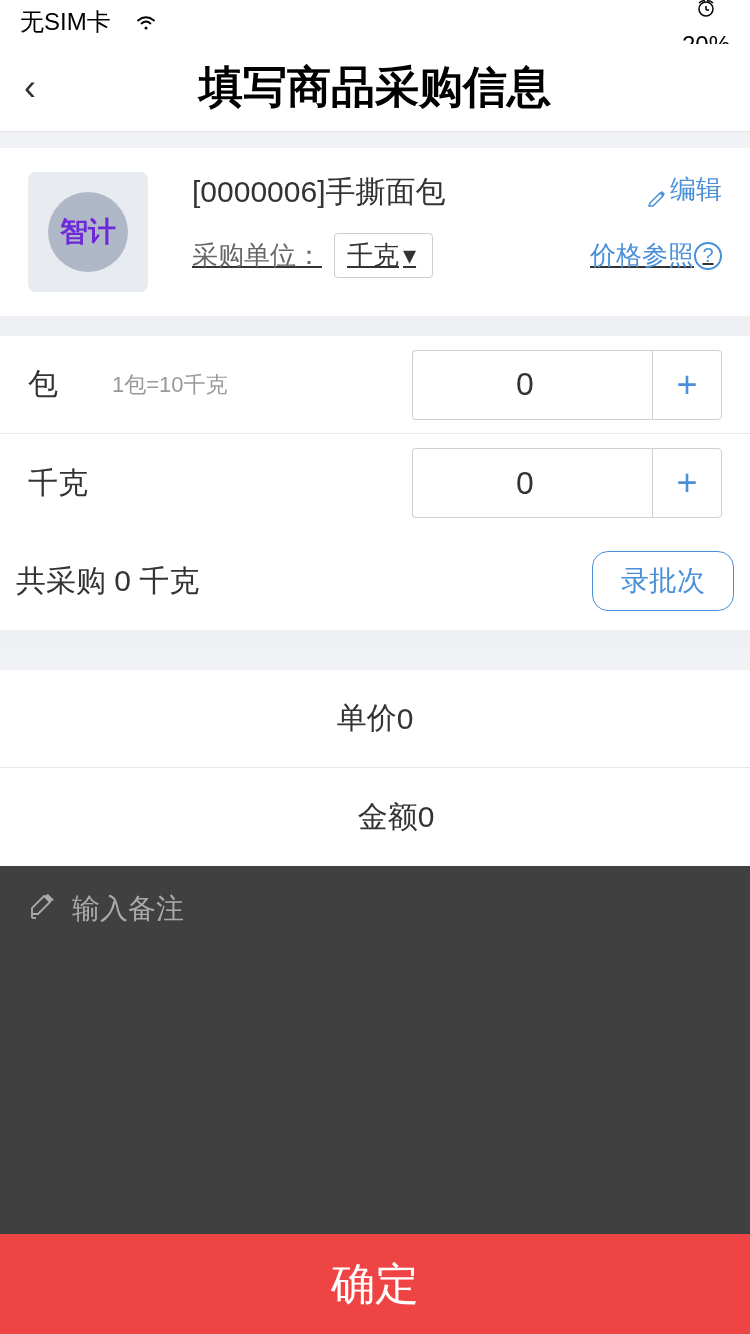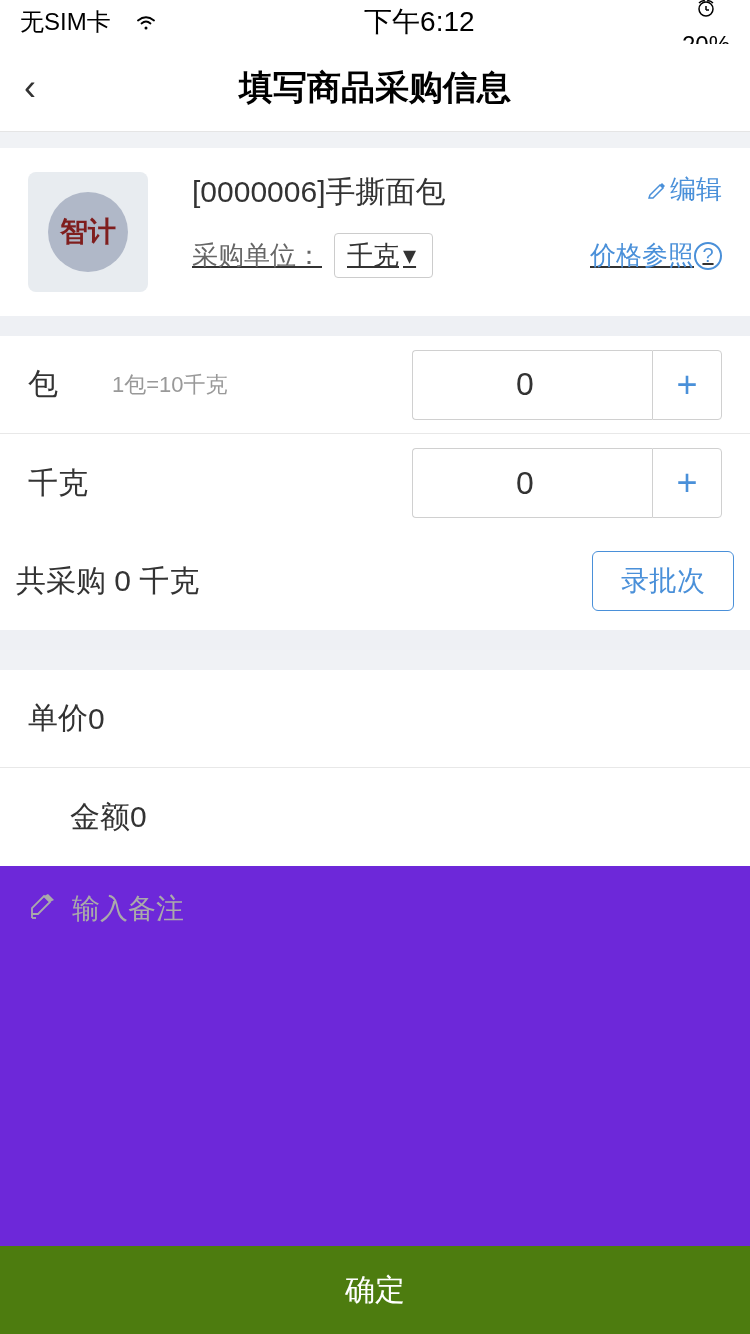--- a/index.html
+++ b/index.html
@@ -88,21 +88,21 @@
     .nav-back {
       position: absolute;
       left: 24px;
       font-size: 36px;
       color: #333;
       cursor: pointer;
       display: flex;
       align-items: center;
     }
     .nav-title {
-      font-size: 34px;
+      font-size: 44px;
       font-weight: 600;
       color: #000;
     }
 
     
     .product-card {
       background: #fff;
       margin-top: 16px;
       padding: 24px 28px;
       display: flex;
@@ -120,21 +120,21 @@
       flex-shrink: 0;
     }
     .product-thumb-logo {
       width: 80px;
       height: 80px;
       background: #b0b8c8;
       border-radius: 50%;
       display: flex;
       align-items: center;
       justify-content: center;
-      color: #7f1d1d;
+      color: #6d28d9;
       font-size: 28px;
       font-weight: bold;
     }
     .product-info {
       flex: 1;
       margin-left: 24px;
     }
     .product-info-top {
       display: flex;
       align-items: flex-start;
@@ -142,21 +142,21 @@
     }
     .product-name {
       font-size: 30px;
       color: #333;
       font-weight: 500;
     }
     .edit-btn {
       color: #4a90d9;
       font-size: 26px;
       display: flex;
-      align-items: center;
+      align-items: flex-end;
       gap: 4px;
       cursor: pointer;
     }
     .product-info-bottom {
       display: flex;
       align-items: center;
       justify-content: space-between;
       margin-top: 20px;
       text-decoration: underline;
     }
@@ -270,83 +270,83 @@
       justify-content: space-between;
       padding: 0 16px;
       height: 98px;
     }
     .summary-text {
       font-size: 30px;
       color: #333;
     }
     .batch-btn {
       border: 1px solid #4a90d9;
-      border-radius: 6px;
+      border-radius: 16px;
       padding: 10px 28px;
       color: #4a90d9;
       font-size: 28px;
       background: #fff;
       cursor: pointer;
     }
 
     
     .info-section {
       background: #fff;
       margin-top: 20px;
     }
     .info-row {
       display: flex;
       align-items: center;
-      justify-content: flex-start;
+      justify-content: center;
       padding: 0 28px;
       height: 98px;
       border-bottom: 1px solid #e8e8e8;
     }
     .info-row:last-child {
       border-bottom: none;
       margin-left: 42px;
     }
     .info-label {
       font-size: 30px;
       color: #333;
     }
     .info-value {
       font-size: 30px;
       color: #333;
     }
 
     
     .notes-section {
-      background: #6d28d9;
+      background: #404040;
       margin-top: 0;
       padding: 24px 28px;
       min-height: 380px;
     }
     .notes-input-row {
       display: flex;
       align-items: center;
       gap: 16px;
     }
     .notes-placeholder {
       font-size: 28px;
       color: #aaa;
     }
 
     
     .confirm-btn {
       position: fixed;
       bottom: 0;
       left: 0;
       width: 750px;
-      height: 88px;
-      background: #4d7c0f;
-      display: flex;
-      align-items: center;
-      justify-content: center;
-      font-size: 30px;
+      height: 100px;
+      background: #ef4444;
+      display: flex;
+      align-items: center;
+      justify-content: center;
+      font-size: 44px;
       color: #fff;
       font-weight: 500;
       cursor: pointer;
     }
 
     .content-area {
       padding-bottom: 96px;
     }
   </style>
 </head>
@@ -356,21 +356,20 @@
   <div class="status-bar-left">
     <span>无SIM卡</span>
     <span>
       <svg width="22" height="16" viewBox="0 0 22 16">
         <path d="M11 12.5 a1.5 1.5 0 1 1 0 3 a1.5 1.5 0 0 1 0-3z" fill="#000"></path>
         <path d="M6.5 9.5 Q11 5.5 15.5 9.5" fill="none" stroke="#000" stroke-width="1.8" stroke-linecap="round"></path>
         <path d="M3 6.5 Q11 0 19 6.5" fill="none" stroke="#000" stroke-width="1.8" stroke-linecap="round"></path>
       </svg>
     </span>
   </div>
-  <div class="status-bar-center">下午6:12</div>
   <div class="status-bar-right">
     <span>
       <svg width="14" height="16" viewBox="0 0 14 16">
           <path d="M7 0 L13 6 L7 2 L1 6 Z" fill="#000"></path>
         </svg>
     </span>
     <span>
       <svg width="18" height="18" viewBox="0 0 18 18">
         <circle cx="9" cy="10" r="7" fill="none" stroke="#000" stroke-width="1.5"></circle>
         <line x1="9" y1="7" x2="9" y2="11" stroke="#000" stroke-width="1.5"></line>

